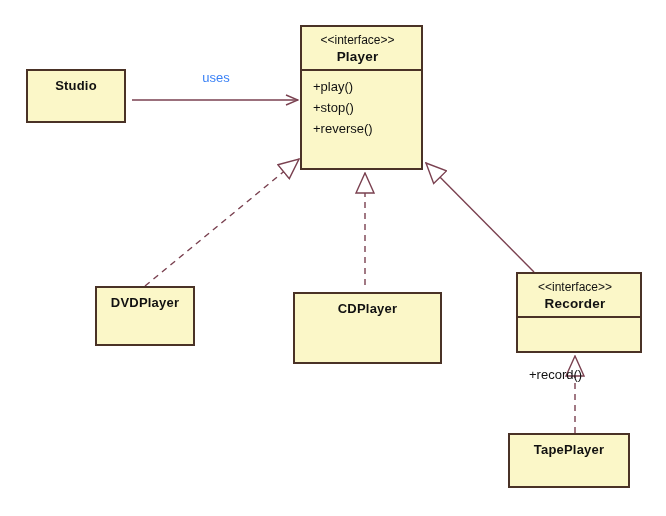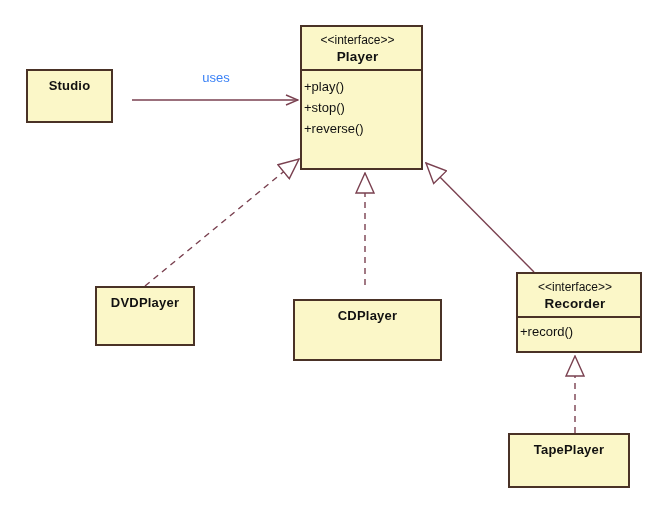--- a/index.html
+++ b/index.html
@@ -26,21 +26,21 @@
     padding-top: 7px;
     letter-spacing: 0.2px;
   }
   .node-header {
     text-align: center;
     border-bottom: 2px solid #4A3226;
     padding: 6px 10px 5px 2px;
   }
   .stereotype { display: block; font-size: 12px; }
   .header-name { display: block; font-size: 13.5px; font-weight: bold; margin-top: 2px; letter-spacing: 0.2px; }
-  .node-body { padding: 4px 2px; }
+  .node-body { padding: 4px 11px; }
   .method { font-size: 13px; line-height: 21px; white-space: nowrap; }
   .edge-label {
     position: absolute;
     font-size: 13px;
     color: #3b82f6;
   }
 </style>
 </head>
 <body>
 
@@ -62,50 +62,50 @@
 
     <line x1="365" y1="285" x2="365" y2="173" stroke="#7A4150" stroke-width="1.4" stroke-dasharray="6,5" marker-end="url(#mTri)"></line>
 
     <line x1="534" y1="272" x2="426" y2="163" stroke="#7A4150" stroke-width="1.4" marker-end="url(#mTri)"></line>
 
     <line x1="575" y1="433" x2="575" y2="356" stroke="#7A4150" stroke-width="1.4" stroke-dasharray="6,5" marker-end="url(#mTri)"></line>
   </svg>
 
   <div class="edge-label" style="left:198px; top:70px; width:36px; text-align:center;">uses</div>
 
-  <div class="uml-node" style="left:26px; top:69px; width:87px; height:54px;">
+  <div class="uml-node" style="left:26px; top:69px; width:100px; height:54px;">
     <div class="node-name">Studio</div>
   </div>
 
   <div class="uml-node" style="left:300px; top:25px; width:123px; height:145px;">
     <div class="node-header">
       <span class="stereotype">&lt;&lt;interface&gt;&gt;</span>
       <span class="header-name">Player</span>
     </div>
     <div class="node-body" style="padding-top:5px;">
       <div class="method">+play()</div>
       <div class="method">+stop()</div>
       <div class="method">+reverse()</div>
     </div>
   </div>
 
   <div class="uml-node" style="left:95px; top:286px; width:100px; height:60px;">
     <div class="node-name">DVDPlayer</div>
   </div>
 
-  <div class="uml-node" style="left:293px; top:299px; width:149px; height:62px;">
+  <div class="uml-node" style="left:293px; top:292px; width:149px; height:72px;">
     <div class="node-name">CDPlayer</div>
   </div>
 
   <div class="uml-node" style="left:516px; top:272px; width:126px; height:81px;">
     <div class="node-header">
       <span class="stereotype">&lt;&lt;interface&gt;&gt;</span>
       <span class="header-name">Recorder</span>
     </div>
-    <div class="node-body" style="padding-top:3px;">
+    <div class="node-body" style="padding-top:3px;margin-top:43px;">
       <div class="method">+record()</div>
     </div>
   </div>
 
   <div class="uml-node" style="left:508px; top:433px; width:122px; height:55px;">
     <div class="node-name">TapePlayer</div>
   </div>
 
 </div>
 

